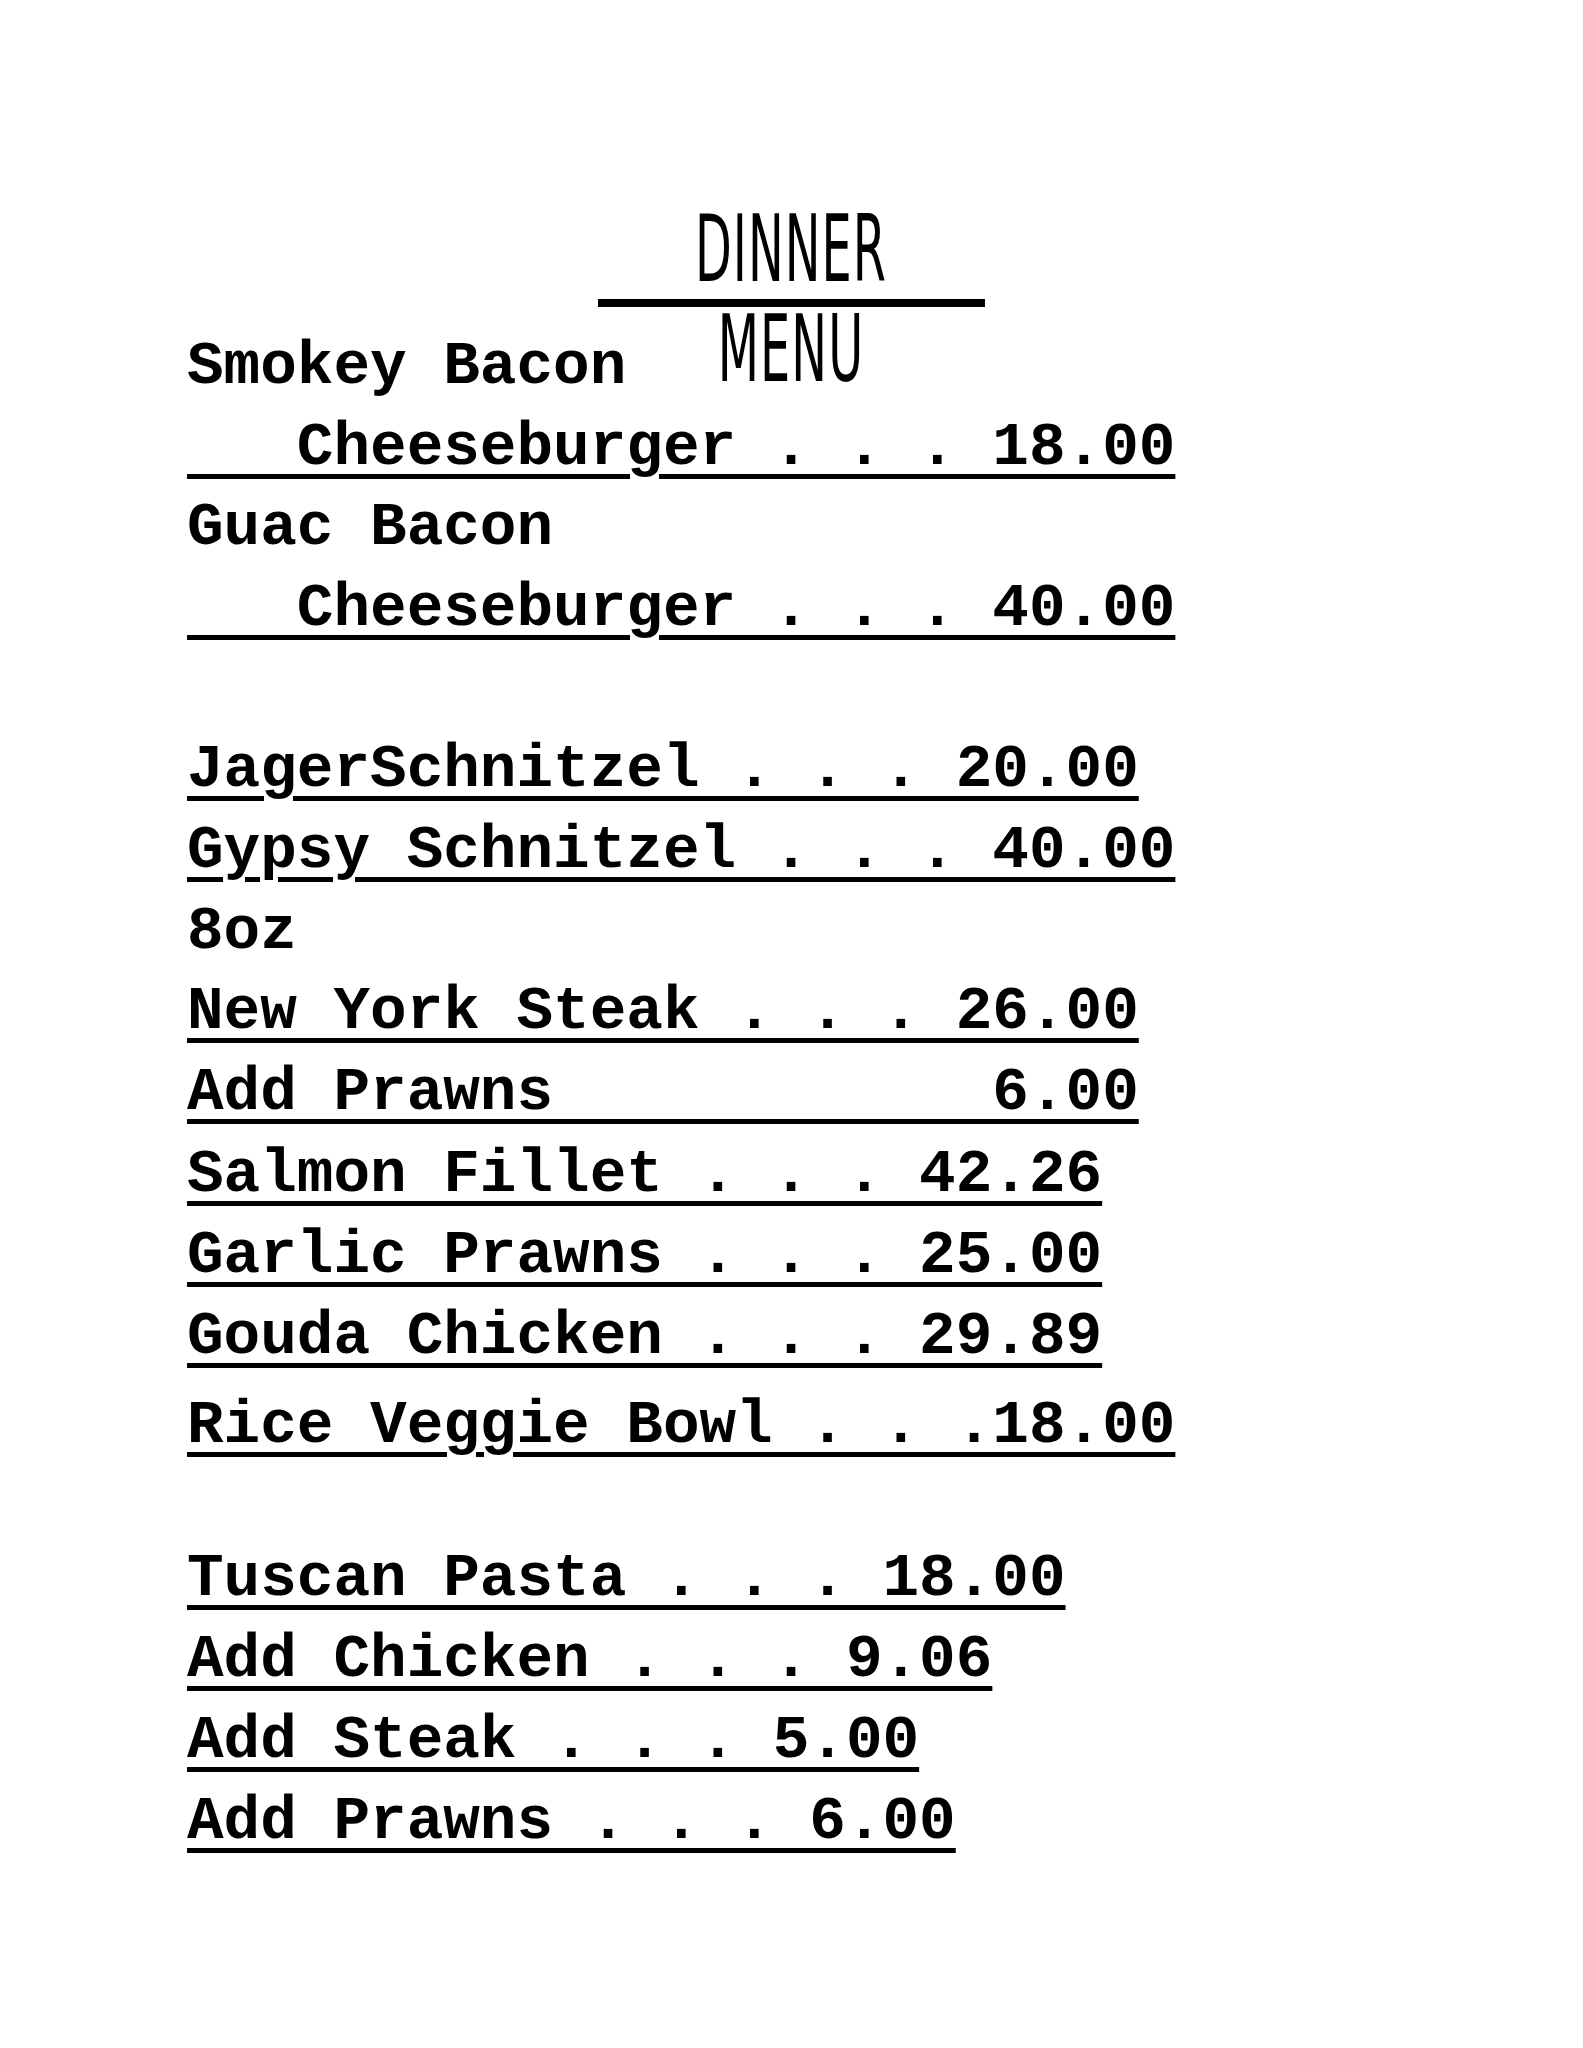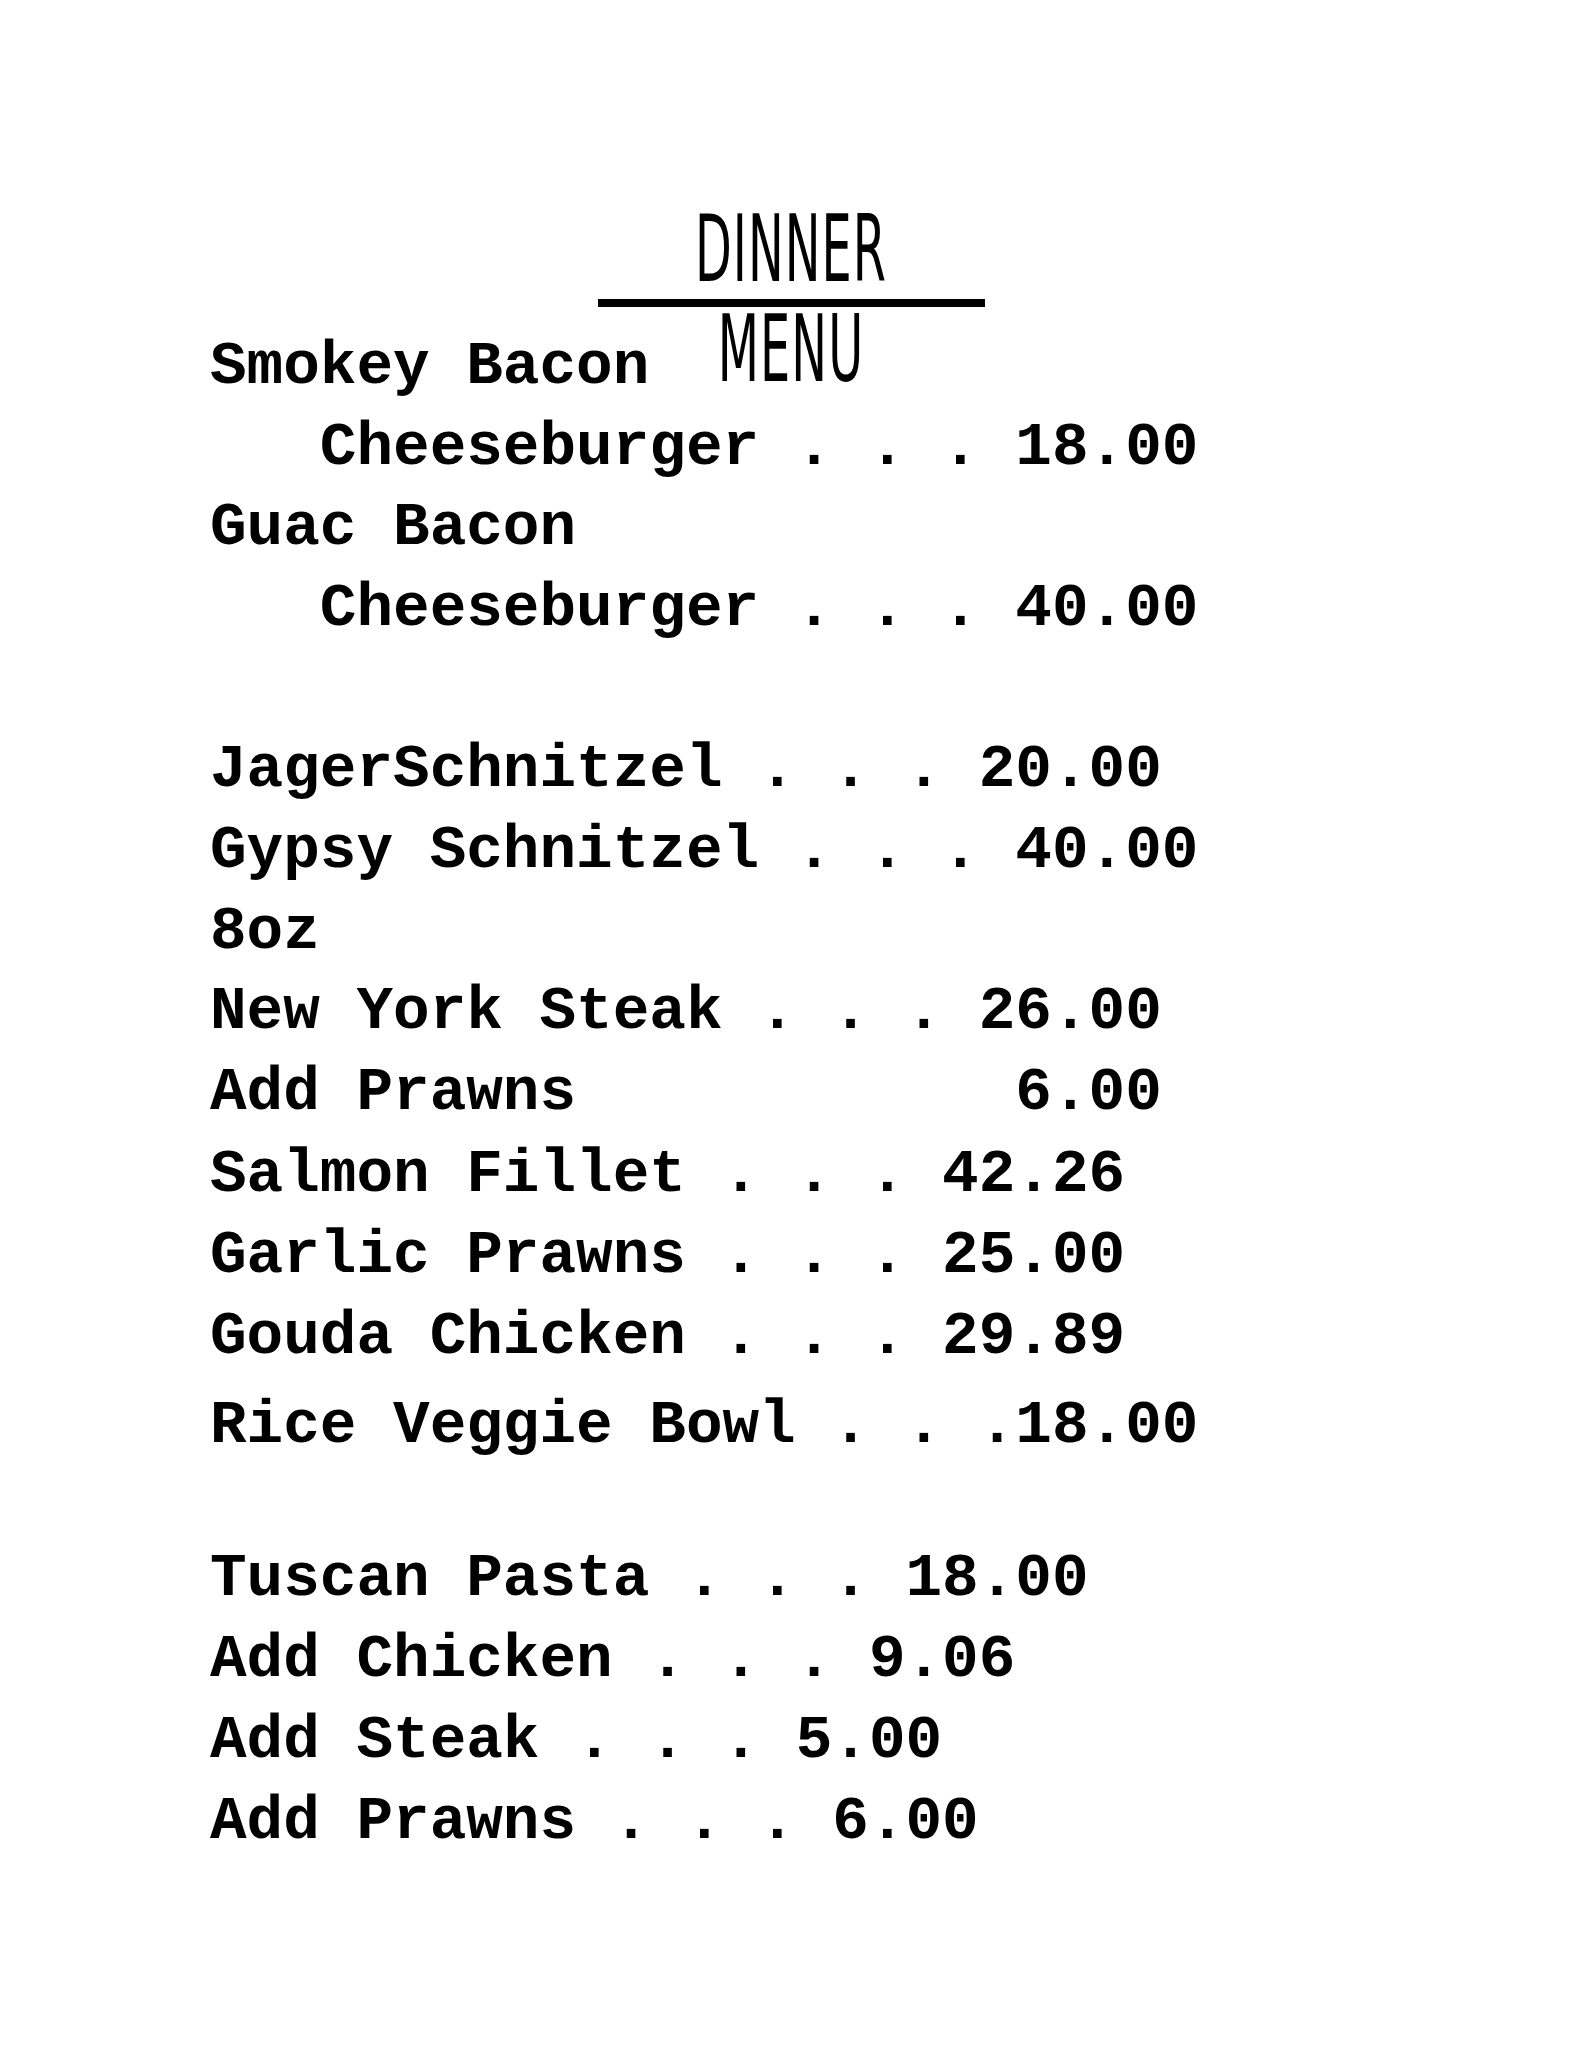--- a/index.html
+++ b/index.html
@@ -6,23 +6,23 @@
   body { width:1583px; height:2048px; position:relative; overflow:hidden; }
   .title {
     position:absolute; left:597px; top:200px; width:388px; text-align:center;
     font-family:"DejaVu Sans", sans-serif; font-size:92px; line-height:100px;
     color:#000; transform:scaleX(0.52); transform-origin:center top; letter-spacing:2px;
   }
   .title-rule { position:absolute; left:598px; top:299px; width:387px; height:8px; background:#000; }
   .row {
     position:absolute; left:187px; height:80px;
     font-family:"Liberation Mono", monospace; font-weight:bold; font-size:61px;
-    line-height:80px; color:#000; white-space:pre;margin-left:23px;
+    line-height:80px; color:#000; white-space:pre;
   }
-  .row.u span.txt { text-decoration-thickness:5px; text-underline-offset:10px; }
+  .row.u span.txt { text-decoration:underline; text-decoration-thickness:5px; text-underline-offset:10px; }
 </style>
 </head>
 <body>
 
 <div class="title">DINNER MENU</div>
 <div class="title-rule"></div>
 
 <div class="row" style="top:327px"><span class="txt">Smokey Bacon</span></div>
 <div class="row u" style="top:408px"><span class="txt">   Cheeseburger . . . 18.00</span></div>
 <div class="row" style="top:488px"><span class="txt">Guac Bacon</span></div>

